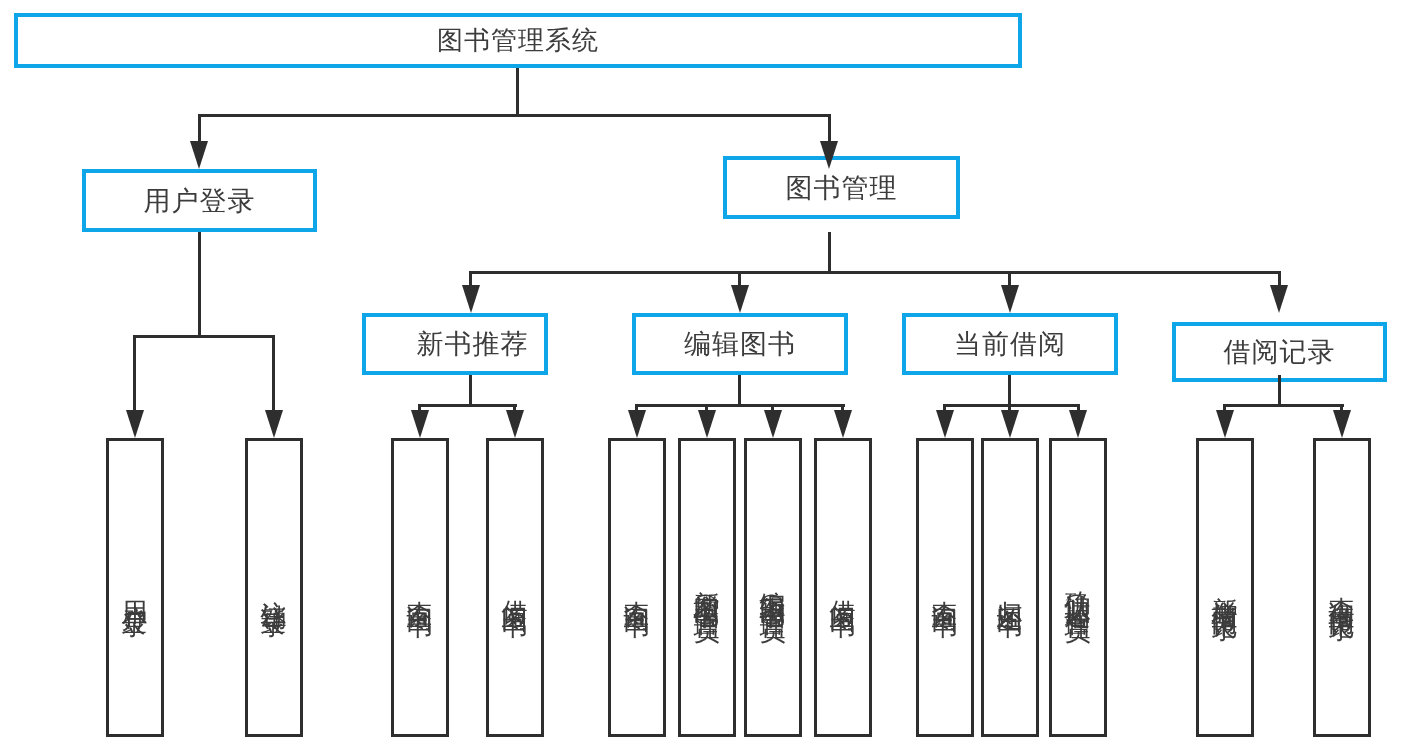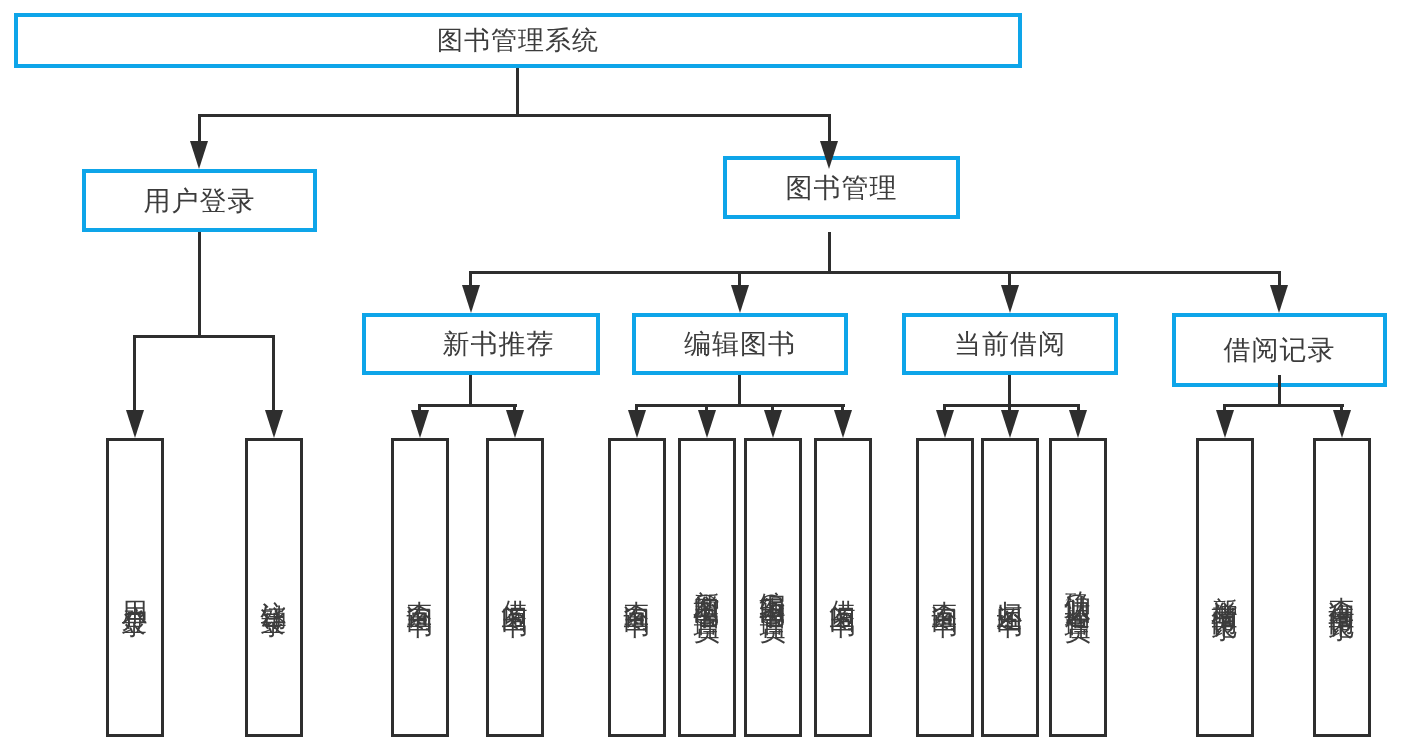--- a/index.html
+++ b/index.html
@@ -80,27 +80,27 @@
 <body>
 
 <div class="canvas">
 
   <div class="hbox" style="left:14px; top:13px; width:1008px; height:55px; font-size:26px;">图书管理系统</div>
 
   <div class="hbox" style="left:82px; top:169px; width:235px; height:63px;">用户登录</div>
 
   <div class="hbox" style="left:711px; top:156px; width:237px; height:63px;margin-left:12px;">图书管理</div>
 
-  <div class="hbox" style="left:362px; top:313px; width:238px; height:62px;padding-left:35px;">新书推荐</div>
+  <div class="hbox" style="left:362px; top:313px; width:186px; height:62px;padding-left:35px;">新书推荐</div>
 
   <div class="hbox" style="left:632px; top:313px; width:216px; height:62px;">编辑图书</div>
 
   <div class="hbox" style="left:902px; top:313px; width:216px; height:62px;">当前借阅</div>
 
-  <div class="hbox" style="left:1172px; top:313px; width:215px; height:74px;">借阅记录</div>
+  <div class="hbox" style="left:1172px; top:322px; width:215px; height:60px;">借阅记录</div>
 
   <div class="vbox" style="left:106px;">
     <span>用户登录</span>
   </div>
   <div class="vbox" style="left:245px;">
     <span>注销登录</span>
   </div>
 
   <div class="vbox" style="left:391px;">
     <span>查询图书</span>

